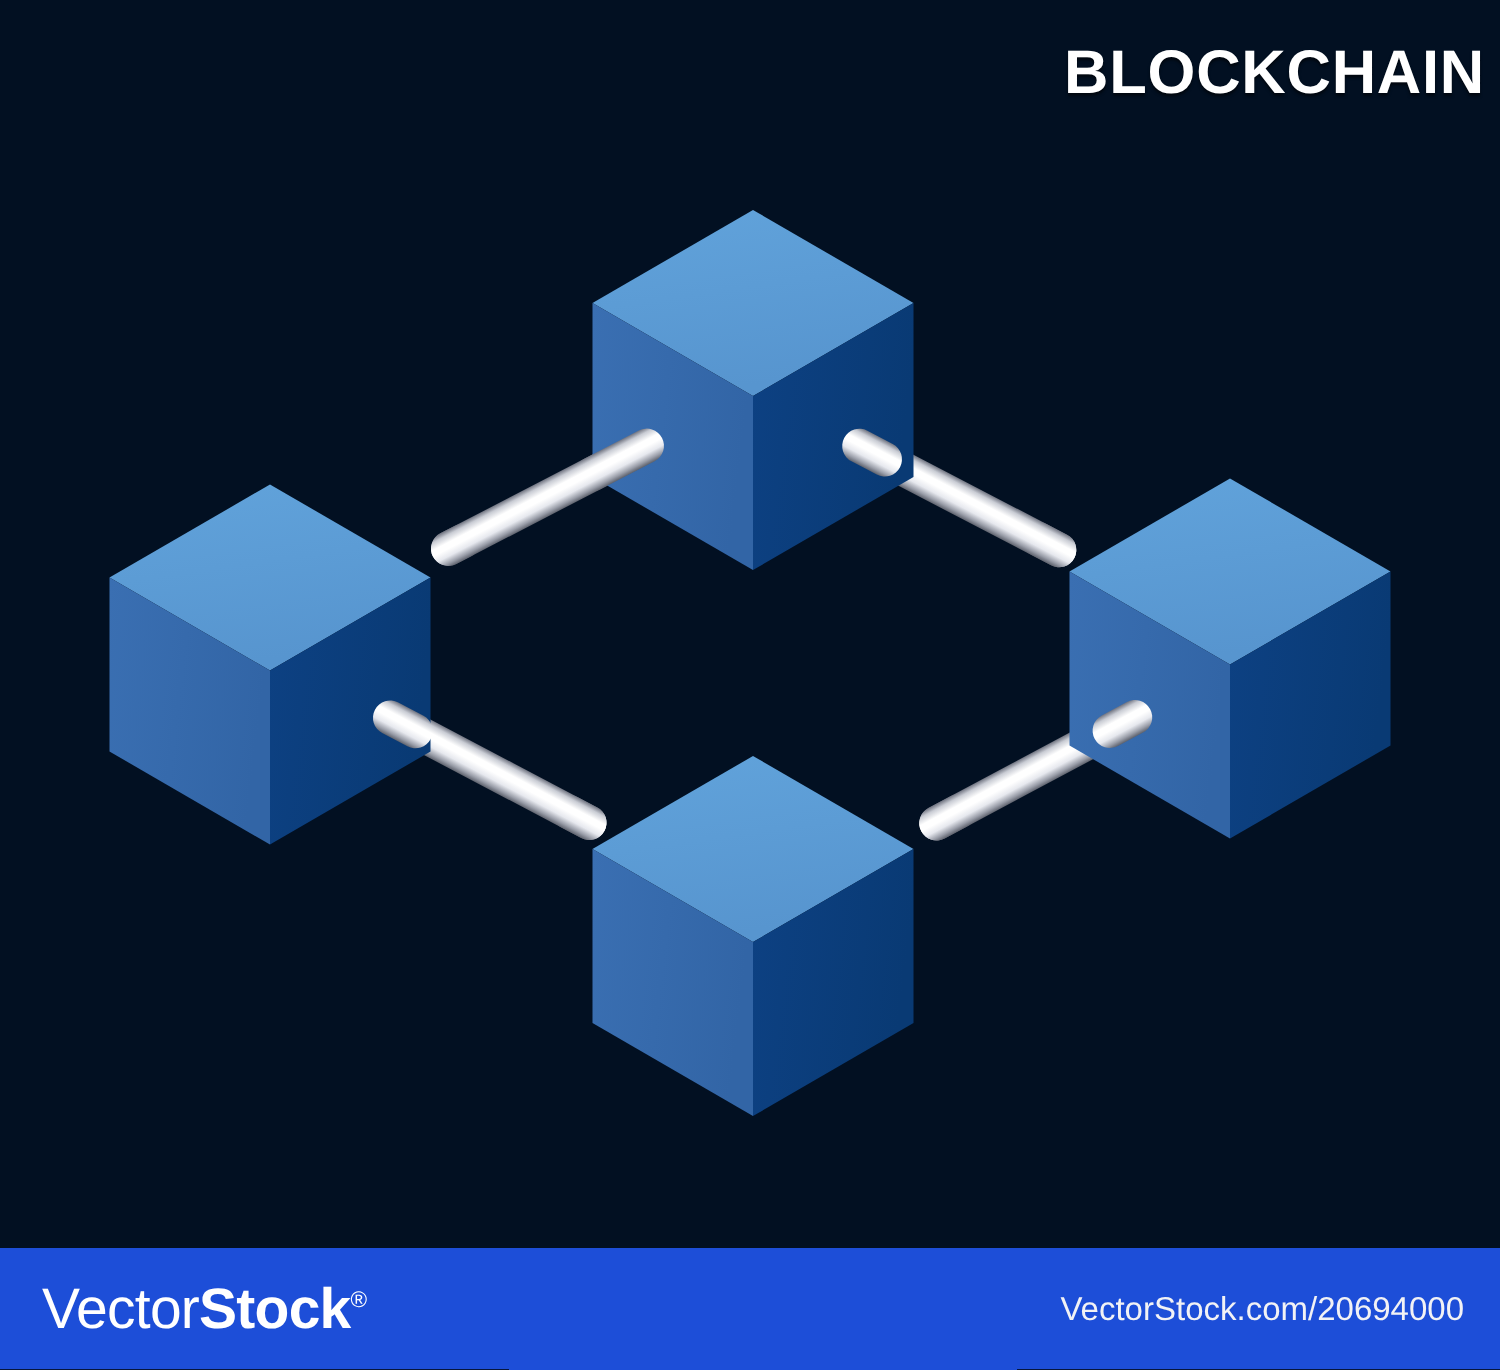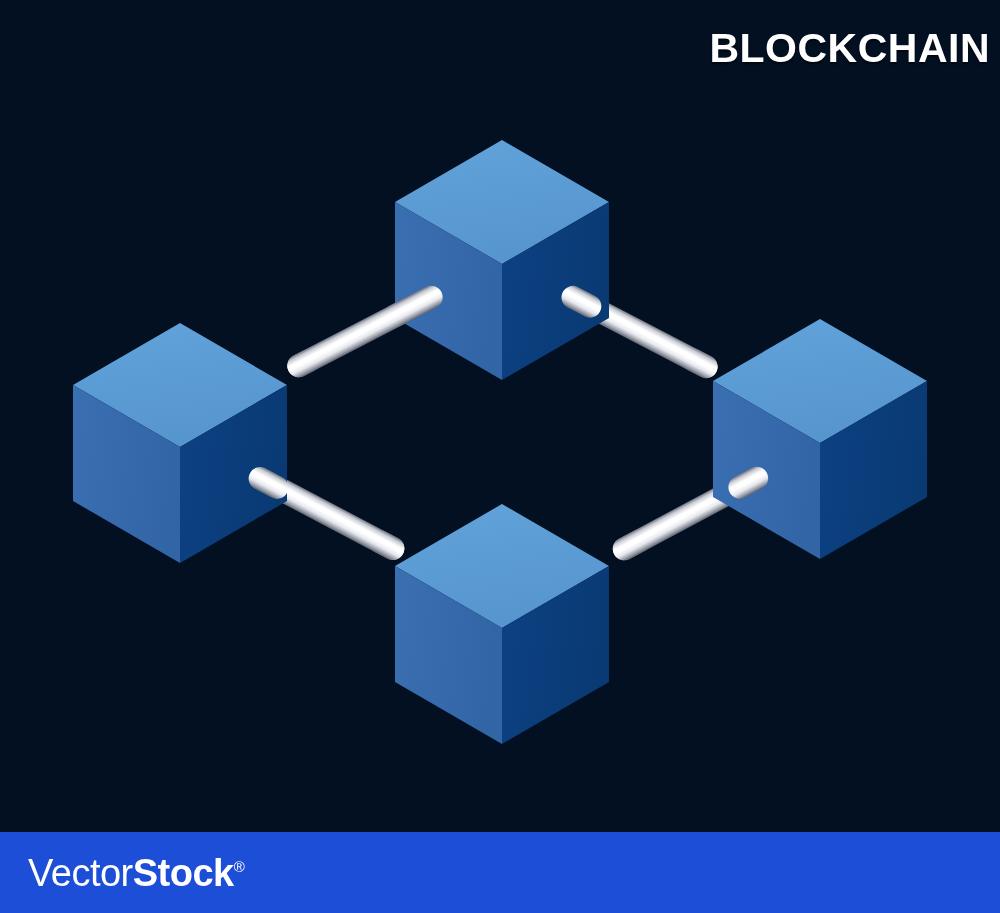--- a/index.html
+++ b/index.html
@@ -169,15 +169,16 @@
         </g>
       </g>
     </svg>
 
     <div id="title">BLOCKCHAIN</div>
 
   </div>
 
   <div id="footer">
     <div id="brand"><span class="thin">Vector</span><span class="bold">Stock</span><span class="reg">®</span></div>
+    <div id="footer-url">VectorStock.com/20694000</div>
   </div>
 
 </div>
 
 </body></html>

